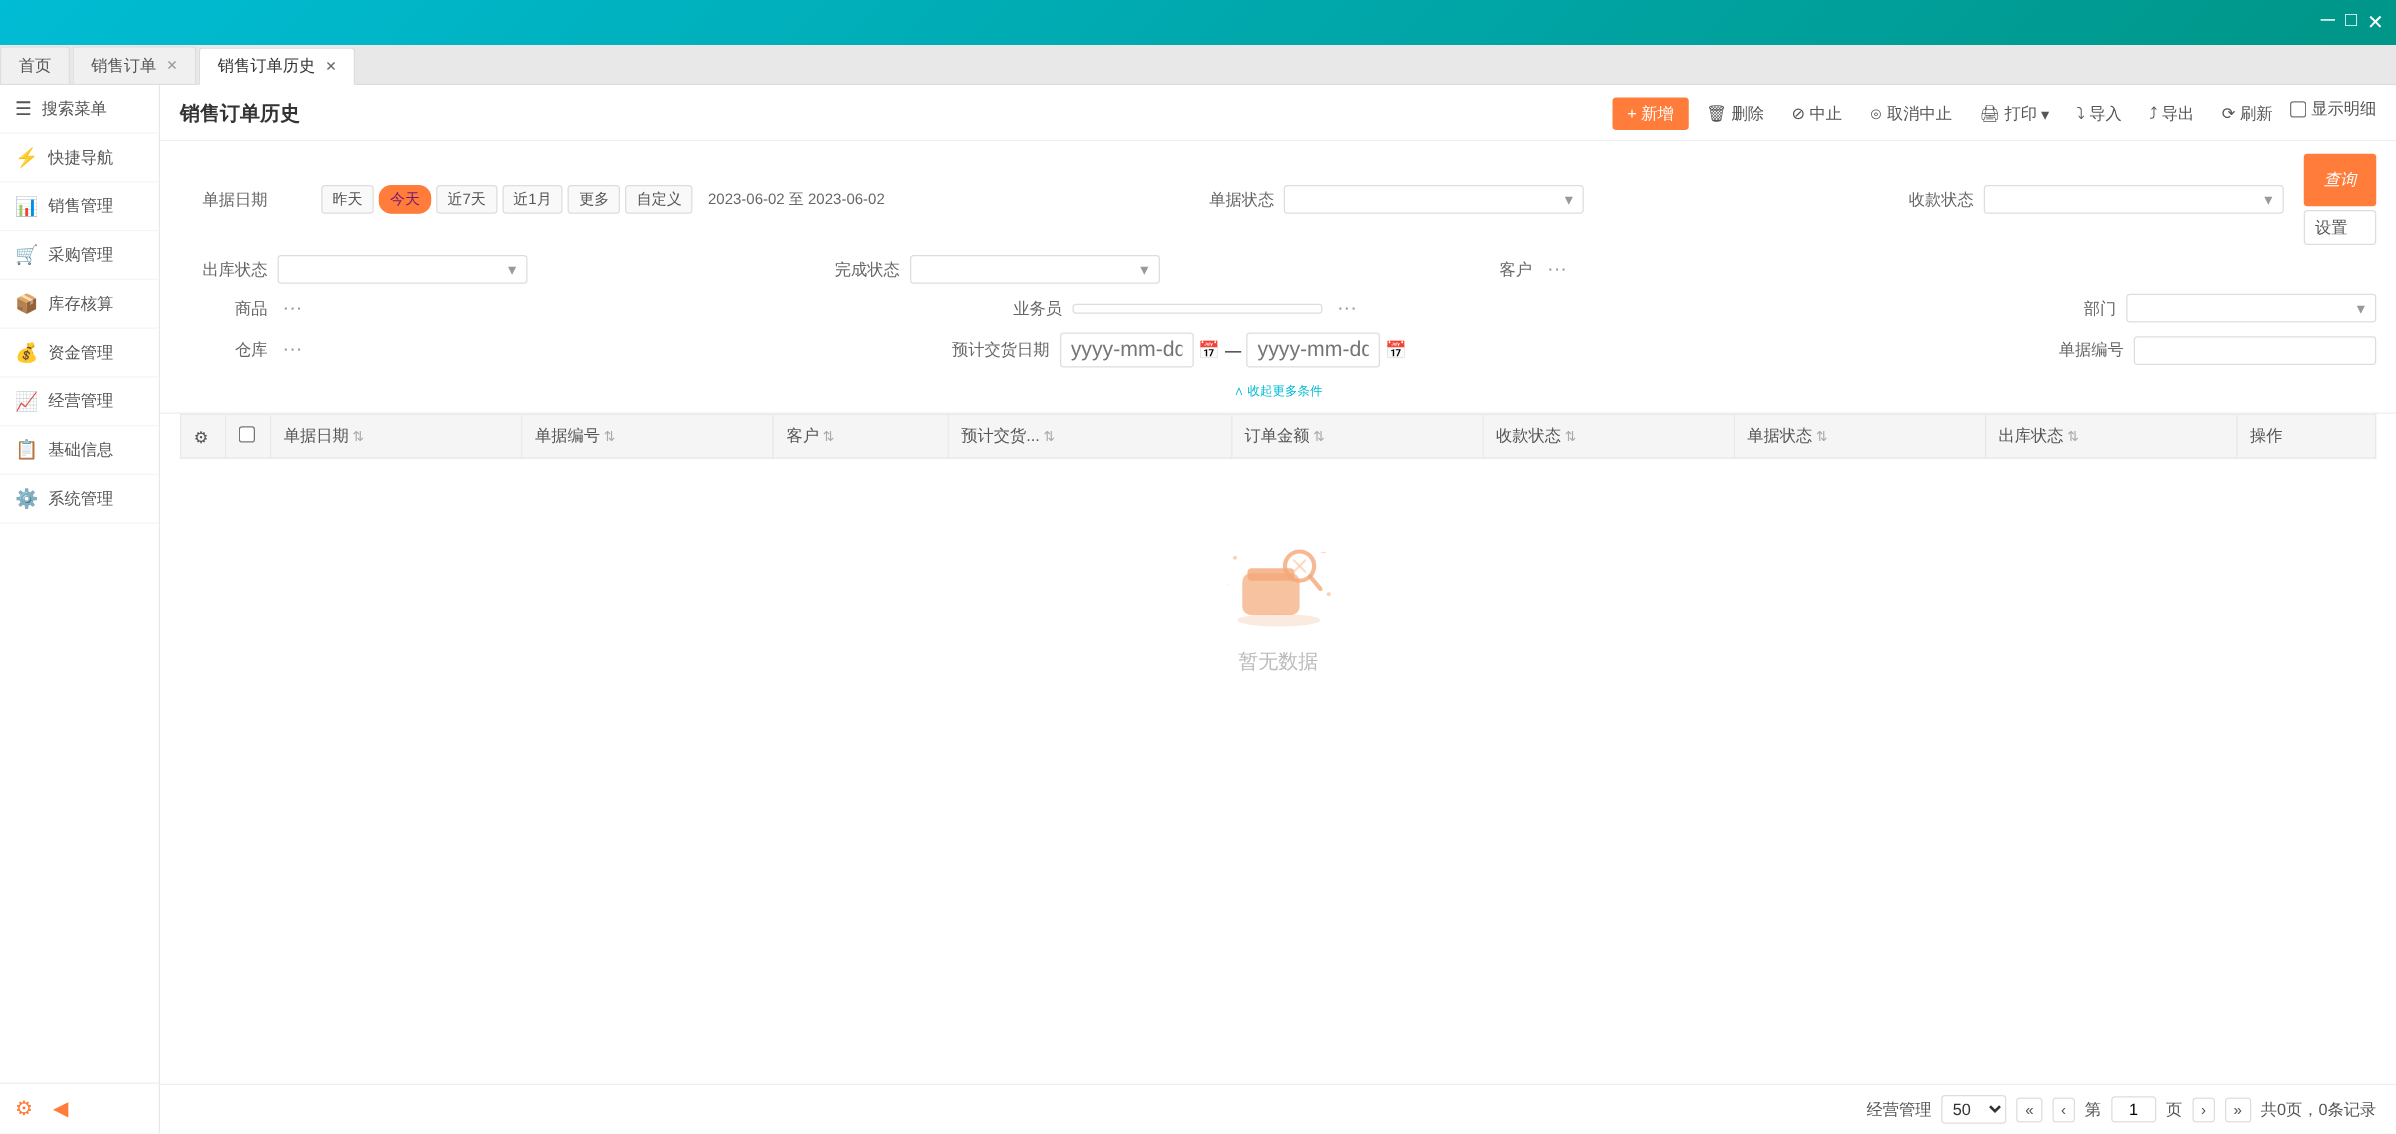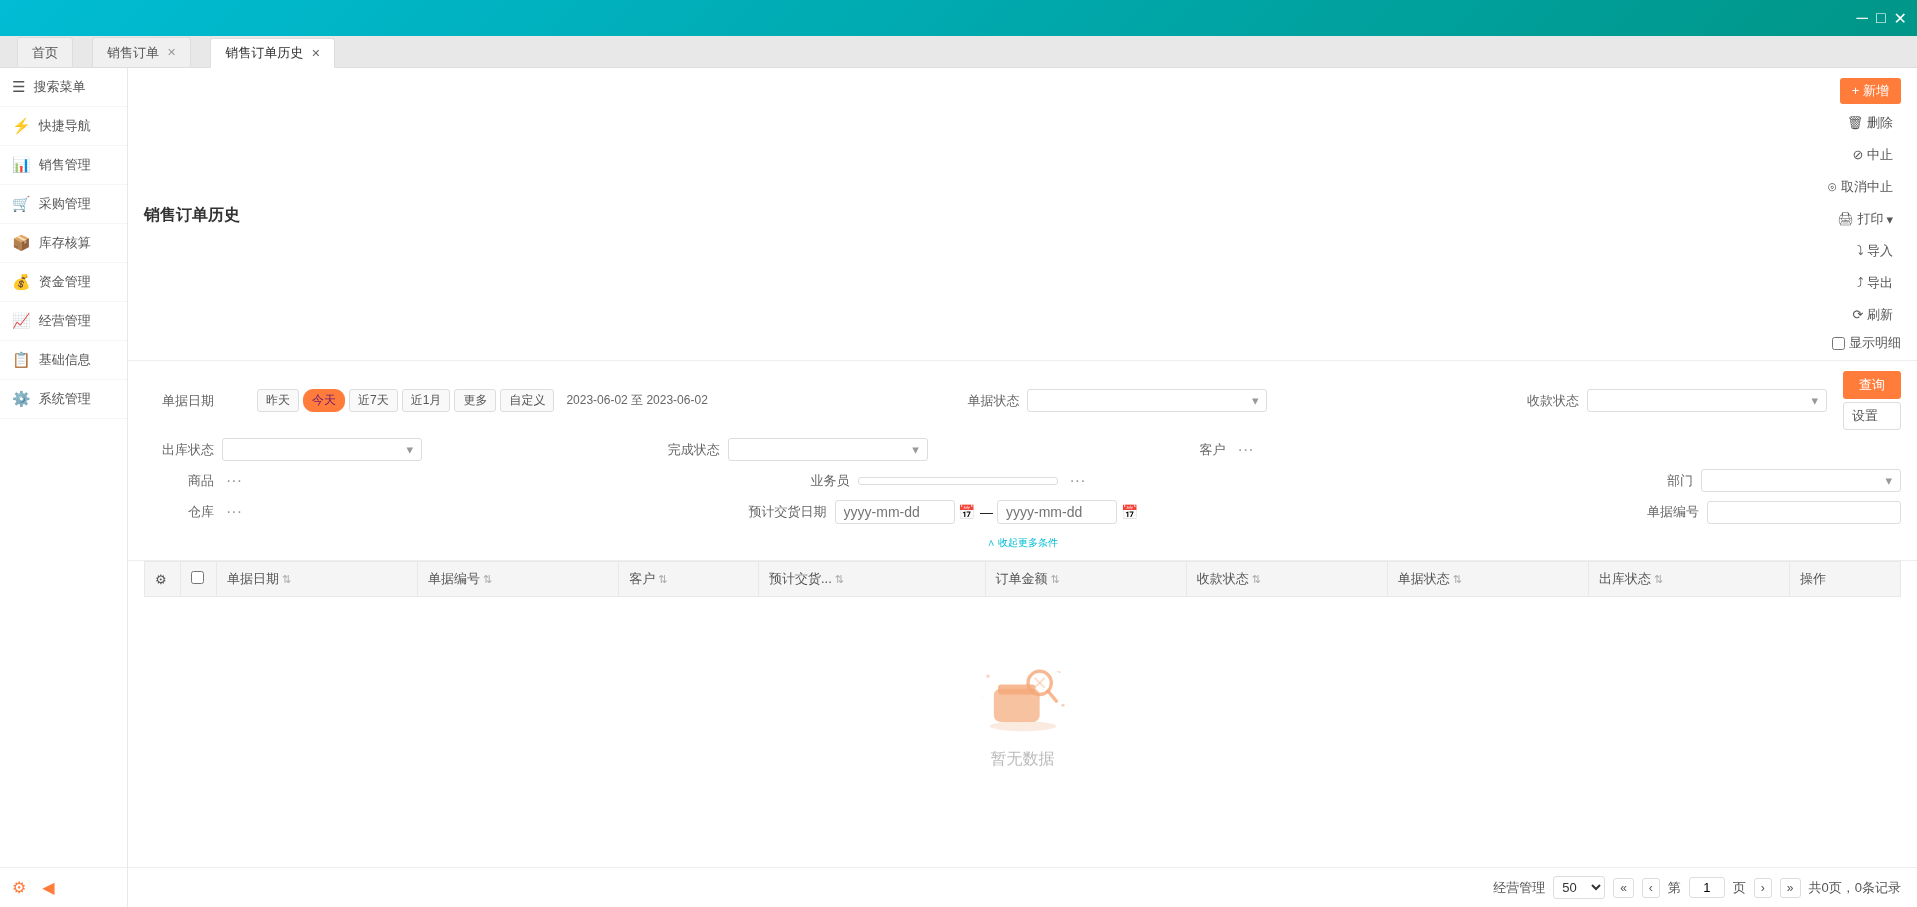--- a/index.html
+++ b/index.html
@@ -42,21 +42,20 @@
       padding: 0 14px;
       border: 1px solid #ddd;
       border-bottom: none;
       background: #f0f0f0;
       cursor: pointer;
       font-size: 13px;
       color: #555;
       position: relative;
       margin-right: 2px;
       border-radius: 3px 3px 0 0;
-      margin-left: 17px;
     }
     .tab.active {
       background: #fff;
       color: #333;
       border-bottom: 1px solid #fff;
       margin-bottom: -1px;
     }
     .tab .close-btn {
       margin-left: 8px;
       font-size: 11px;
@@ -110,23 +109,22 @@
       padding: 10px 16px 8px;
       border-bottom: 1px solid #eee;
     }
     .page-title {
       font-size: 16px;
       font-weight: bold;
       color: #333;
     }
     .toolbar {
       display: flex;
-      align-items: flex-end;
+      align-items: flex-start;
       gap: 6px;
-      flex-direction: column;
     }
     .toolbar-btn {
       display: flex;
       align-items: center;
       gap: 3px;
       padding: 4px 8px;
       border: none;
       background: transparent;
       cursor: pointer;
       font-size: 13px;
@@ -224,24 +222,24 @@
     }
     .date-input-group {
       display: flex;
       align-items: center;
       gap: 4px;
     }
     .date-input {
       border: 1px solid #ddd;
       border-radius: 3px;
       padding: 3px 8px;
-      font-size: 14px;
+      font-size: 17px;
       color: #bbb;
       background: #fff;
-      width: 120px;
+      width: 107px;
     }
     .date-icon { color: #aaa; font-size: 14px; cursor: pointer; }
     .collapse-more {
       display: flex;
       justify-content: center;
       align-items: center;
       gap: 4px;
       color: #00bcd4;
       cursor: pointer;
       font-size: 10px;
@@ -463,21 +461,21 @@
         </div>
 
         <span style="flex:1"></span>
         <span class="filter-label">收款状态</span>
         <div class="filter-select filter-select-wide">
           <span></span>
           <span>▾</span>
         </div>
 
         <div style="display:flex;flex-direction:column;gap:3px;margin-left:8px">
-          <button class="toolbar-btn primary" style="padding:9px 16px;height:28px;">查询</button>
+          <button class="toolbar-btn primary" style="padding:9px 16px;height:42px;font-style:italic;">查询</button>
           <button class="toolbar-btn" style="border:1px solid #ddd;border-radius:3px;height:28px;">设置</button>
         </div>
       </div>
 
       <div class="filter-row">
         <span class="filter-label">出库状态</span>
         <div class="filter-select" style="min-width:200px;">
           <span></span>
           <span>▾</span>
         </div>

